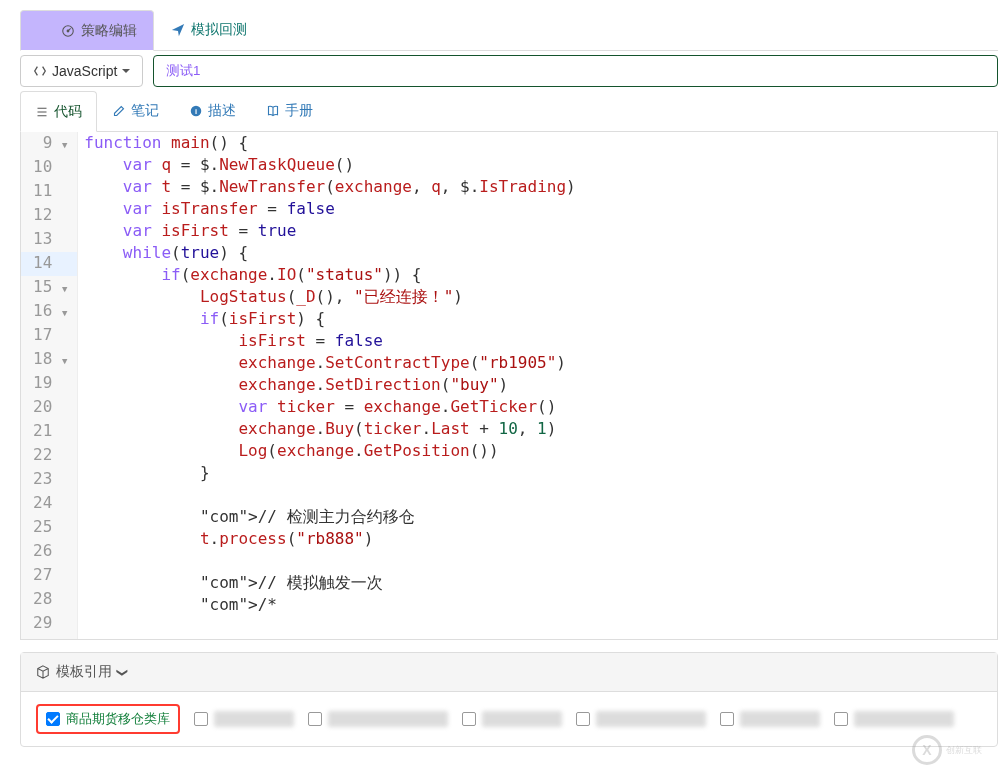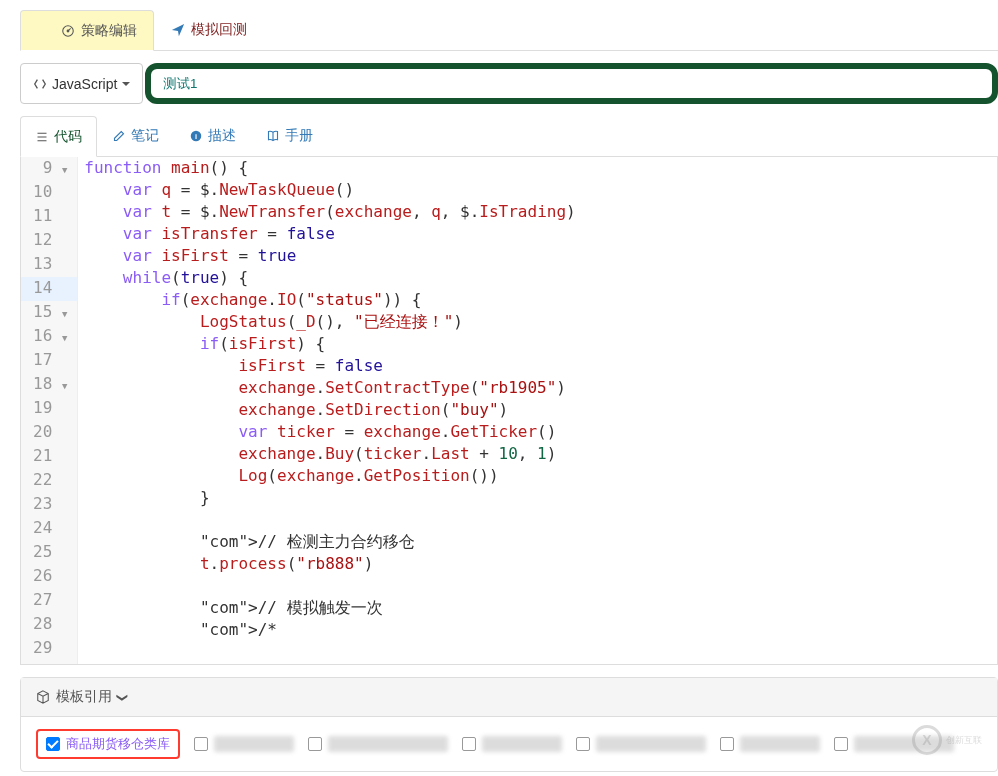--- a/index.html
+++ b/index.html
@@ -1,51 +1,51 @@
 <!DOCTYPE html>
 <html><head>
 <meta charset="utf-8">
 <style>
 * { box-sizing: border-box; margin: 0; padding: 0; }
 body { font-family: -apple-system, "Helvetica Neue", Arial, sans-serif; font-size: 14px; color: #333; background: #fff; padding: 10px 0 0 20px; width: 998px; }
 .tabs { border-bottom: 1px solid #ddd; display: flex; }
 .tab { padding: 10px 16px; border: 1px solid transparent; border-radius: 4px 4px 0 0; display: flex; align-items: center; gap: 6px; cursor: pointer; color: #666; }
-.tab.active { border-color: #ddd #ddd #fff #ddd; background: #fef9c3; color: #555; margin-bottom: -1px; padding-left: 40px; }
-.tab-inactive { color: #7f1d1d; }
-.toolbar { display: flex; margin: 12px 0; gap: 2px; }
+.tab.active { border-color: #ddd #ddd #fff #ddd; background: #c4b5fd; color: #555; margin-bottom: -1px; padding-left: 40px; }
+.tab-inactive { color: #0f766e; }
+.toolbar { display: flex; margin: 4px 0; gap: 10px; }
 .lang-sel { border: 1px solid #ccc; border-radius: 4px; padding: 7px 12px; display: flex; align-items: center; gap: 5px; cursor: pointer; background: #fff; }
-.name-input { flex: 1; border: 6px solid #14532d; border-radius: 12px; padding: 7px 12px; background: #fff; color: #0f766e; }
+.name-input { flex: 1; border: 1px solid #14532d; border-radius: 4px; padding: 7px 12px; background: #fff; color: #8b5cf6; }
 .subtabs { display: flex; border-bottom: 1px solid #ddd; }
 .subtab { padding: 10px 14px; color: #337ab7; display: flex; align-items: center; gap: 5px; cursor: pointer; border: 1px solid transparent; border-radius: 4px 4px 0 0; }
 .subtab.active { border-color: #ddd #ddd #fff #ddd; color: #14532d; margin-bottom: -1px; background: #fff; }
 .editor { border: 1px solid #ddd; border-top: none; display: flex; font-family: Consolas, Monaco, monospace; font-size: 16px; line-height: 22px; height: 508px; overflow: hidden; }
 .gutter { background: #f7f7f7; text-align: right; color: #999; border-right: 1px solid #eee; user-select: none; padding-top: 0; }
 .gln { padding: 0 6px 0 12px; min-width: 54px; }
 .fold { color: #999; font-size: 9px; padding-right: 4px; visibility: hidden; }
 .fold.v { visibility: visible; }
 .code { flex: 1; }
 .line { padding-left: 6px; white-space: pre; height: 22px; }
 .hl { background: #e8f2ff; }
 .kw { color: #8b5cf6; }
 .fn { color: #b91c1c; }
 .str { color: #a11; }
 .num { color: #164; }
 .bool { color: #219; }
 .panel { margin-top: 12px; border: 1px solid #ddd; border-radius: 4px; }
 .panel-hd { padding: 10px 15px; background: #f5f5f5; color: #555; border-bottom: 1px solid #ddd; display: flex; align-items: center; gap: 6px; cursor: pointer; }
 .panel-bd { padding: 12px 15px; display: flex; gap: 14px; align-items: center; flex-wrap: wrap; overflow: hidden; position: relative; }
 .tpl-item { display: inline-flex; align-items: center; gap: 6px; }
-.tpl-sel { border: 2px solid #ff3b30; border-radius: 4px; padding: 4px 8px; color: #8b5cf6; font-size: 13px; }
+.tpl-sel { border: 2px solid #ff3b30; border-radius: 4px; padding: 4px 8px; color: #15803d; font-size: 13px; }
 .blur-box { width: 80px; height: 16px; background: #bbb; border-radius: 2px; filter: blur(2px); opacity: .5; }
 .chk { width: 14px; height: 14px; border: 1px solid #999; border-radius: 2px; display: inline-block; }
 .chk.on { background: #007aff; border-color: #007aff; position: relative; }
 .chk.on::after { content: ""; position: absolute; left: 3px; top: 0; width: 4px; height: 8px; border: solid #fff; border-width: 0 2px 2px 0; transform: rotate(45deg); }
 .caret { display: inline-block; width: 0; height: 0; border-left: 4px solid transparent; border-right: 4px solid transparent; border-top: 4px solid #555; }
 .icon { width: 14px; height: 14px; display: inline-flex; align-items: center; justify-content: center; }
-.watermark { position: fixed; right: 6px; bottom: 18px; width: 80px; height: 36px; opacity: .35; display:flex; align-items:center; gap:4px; }
+.watermark { position: fixed; right: 6px; bottom: 8px; width: 80px; height: 36px; opacity: .35; display:flex; align-items:center; gap:4px; }
 .watermark .c { width:30px; height:30px; border:3px solid #999; border-radius:50%; position:relative; }
 .watermark .c::after { content:"X"; position:absolute; inset:0; display:flex; align-items:center; justify-content:center; color:#999; font-weight:bold; font-size:14px;}
 .watermark .t { font-size:9px; color:#999; line-height:1; }
 </style>
 </head>
 <body>
 
 <div class="tabs">
   <div class="tab active">
     <span class="icon">

